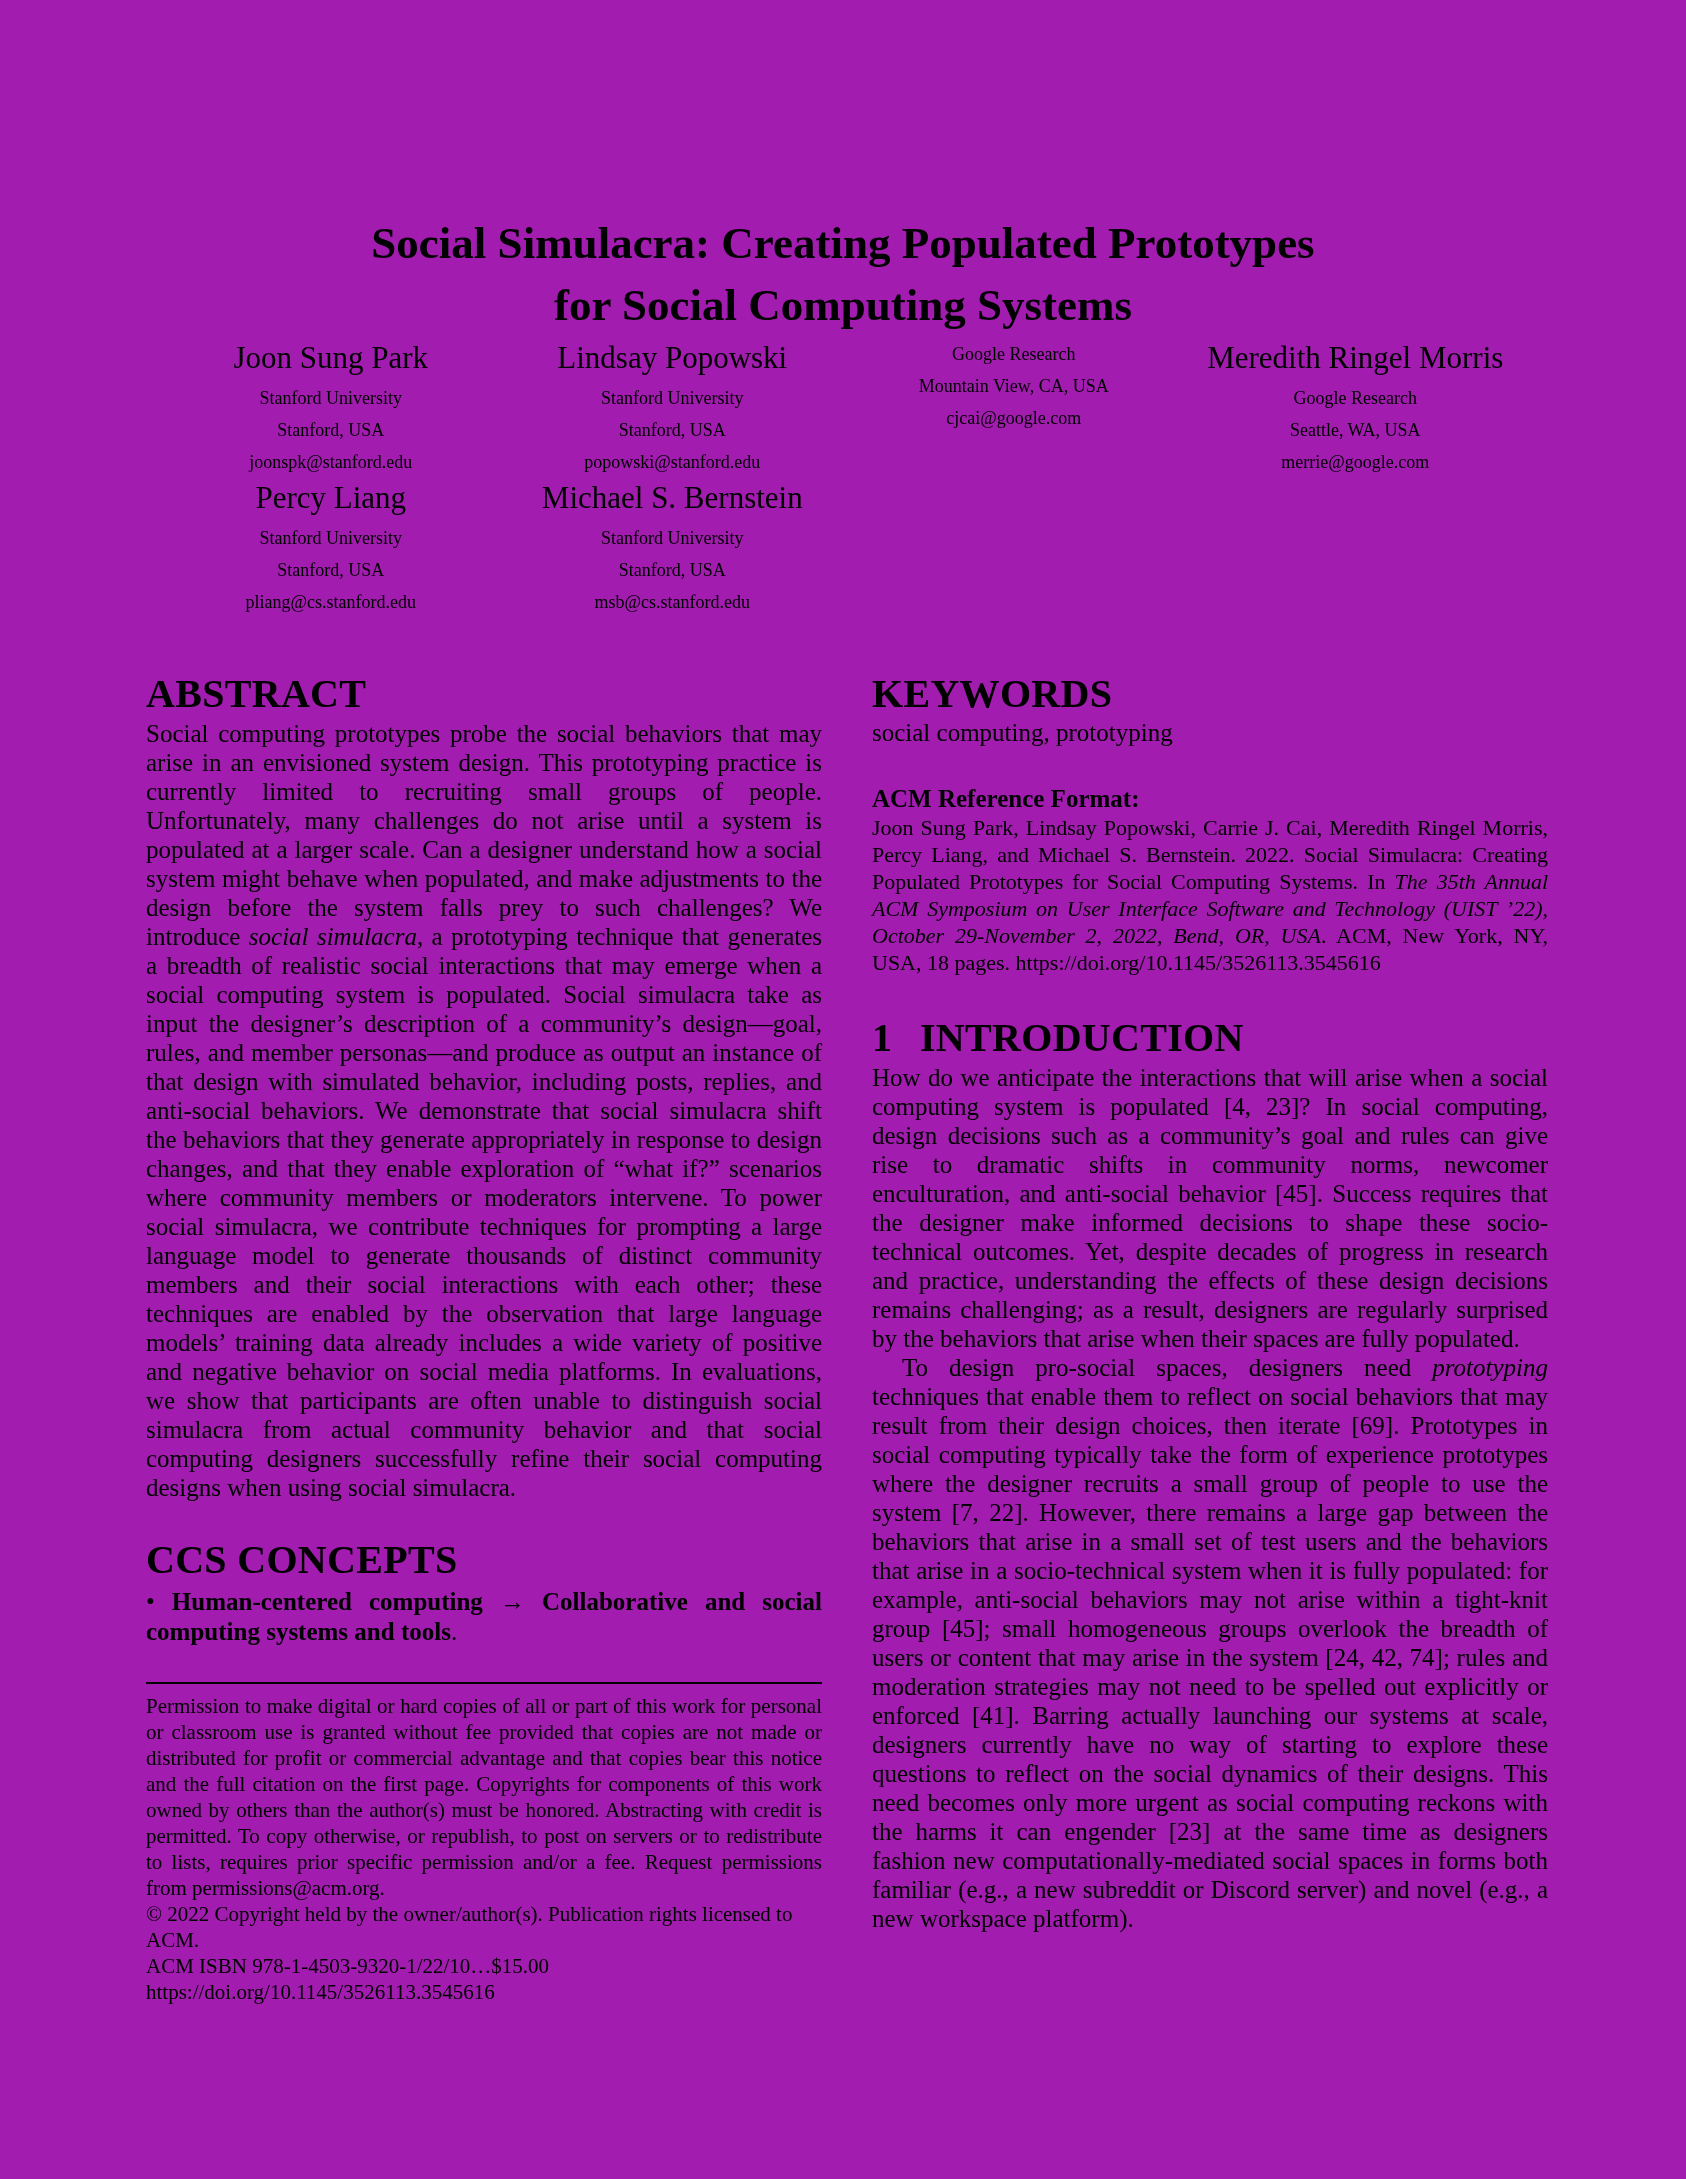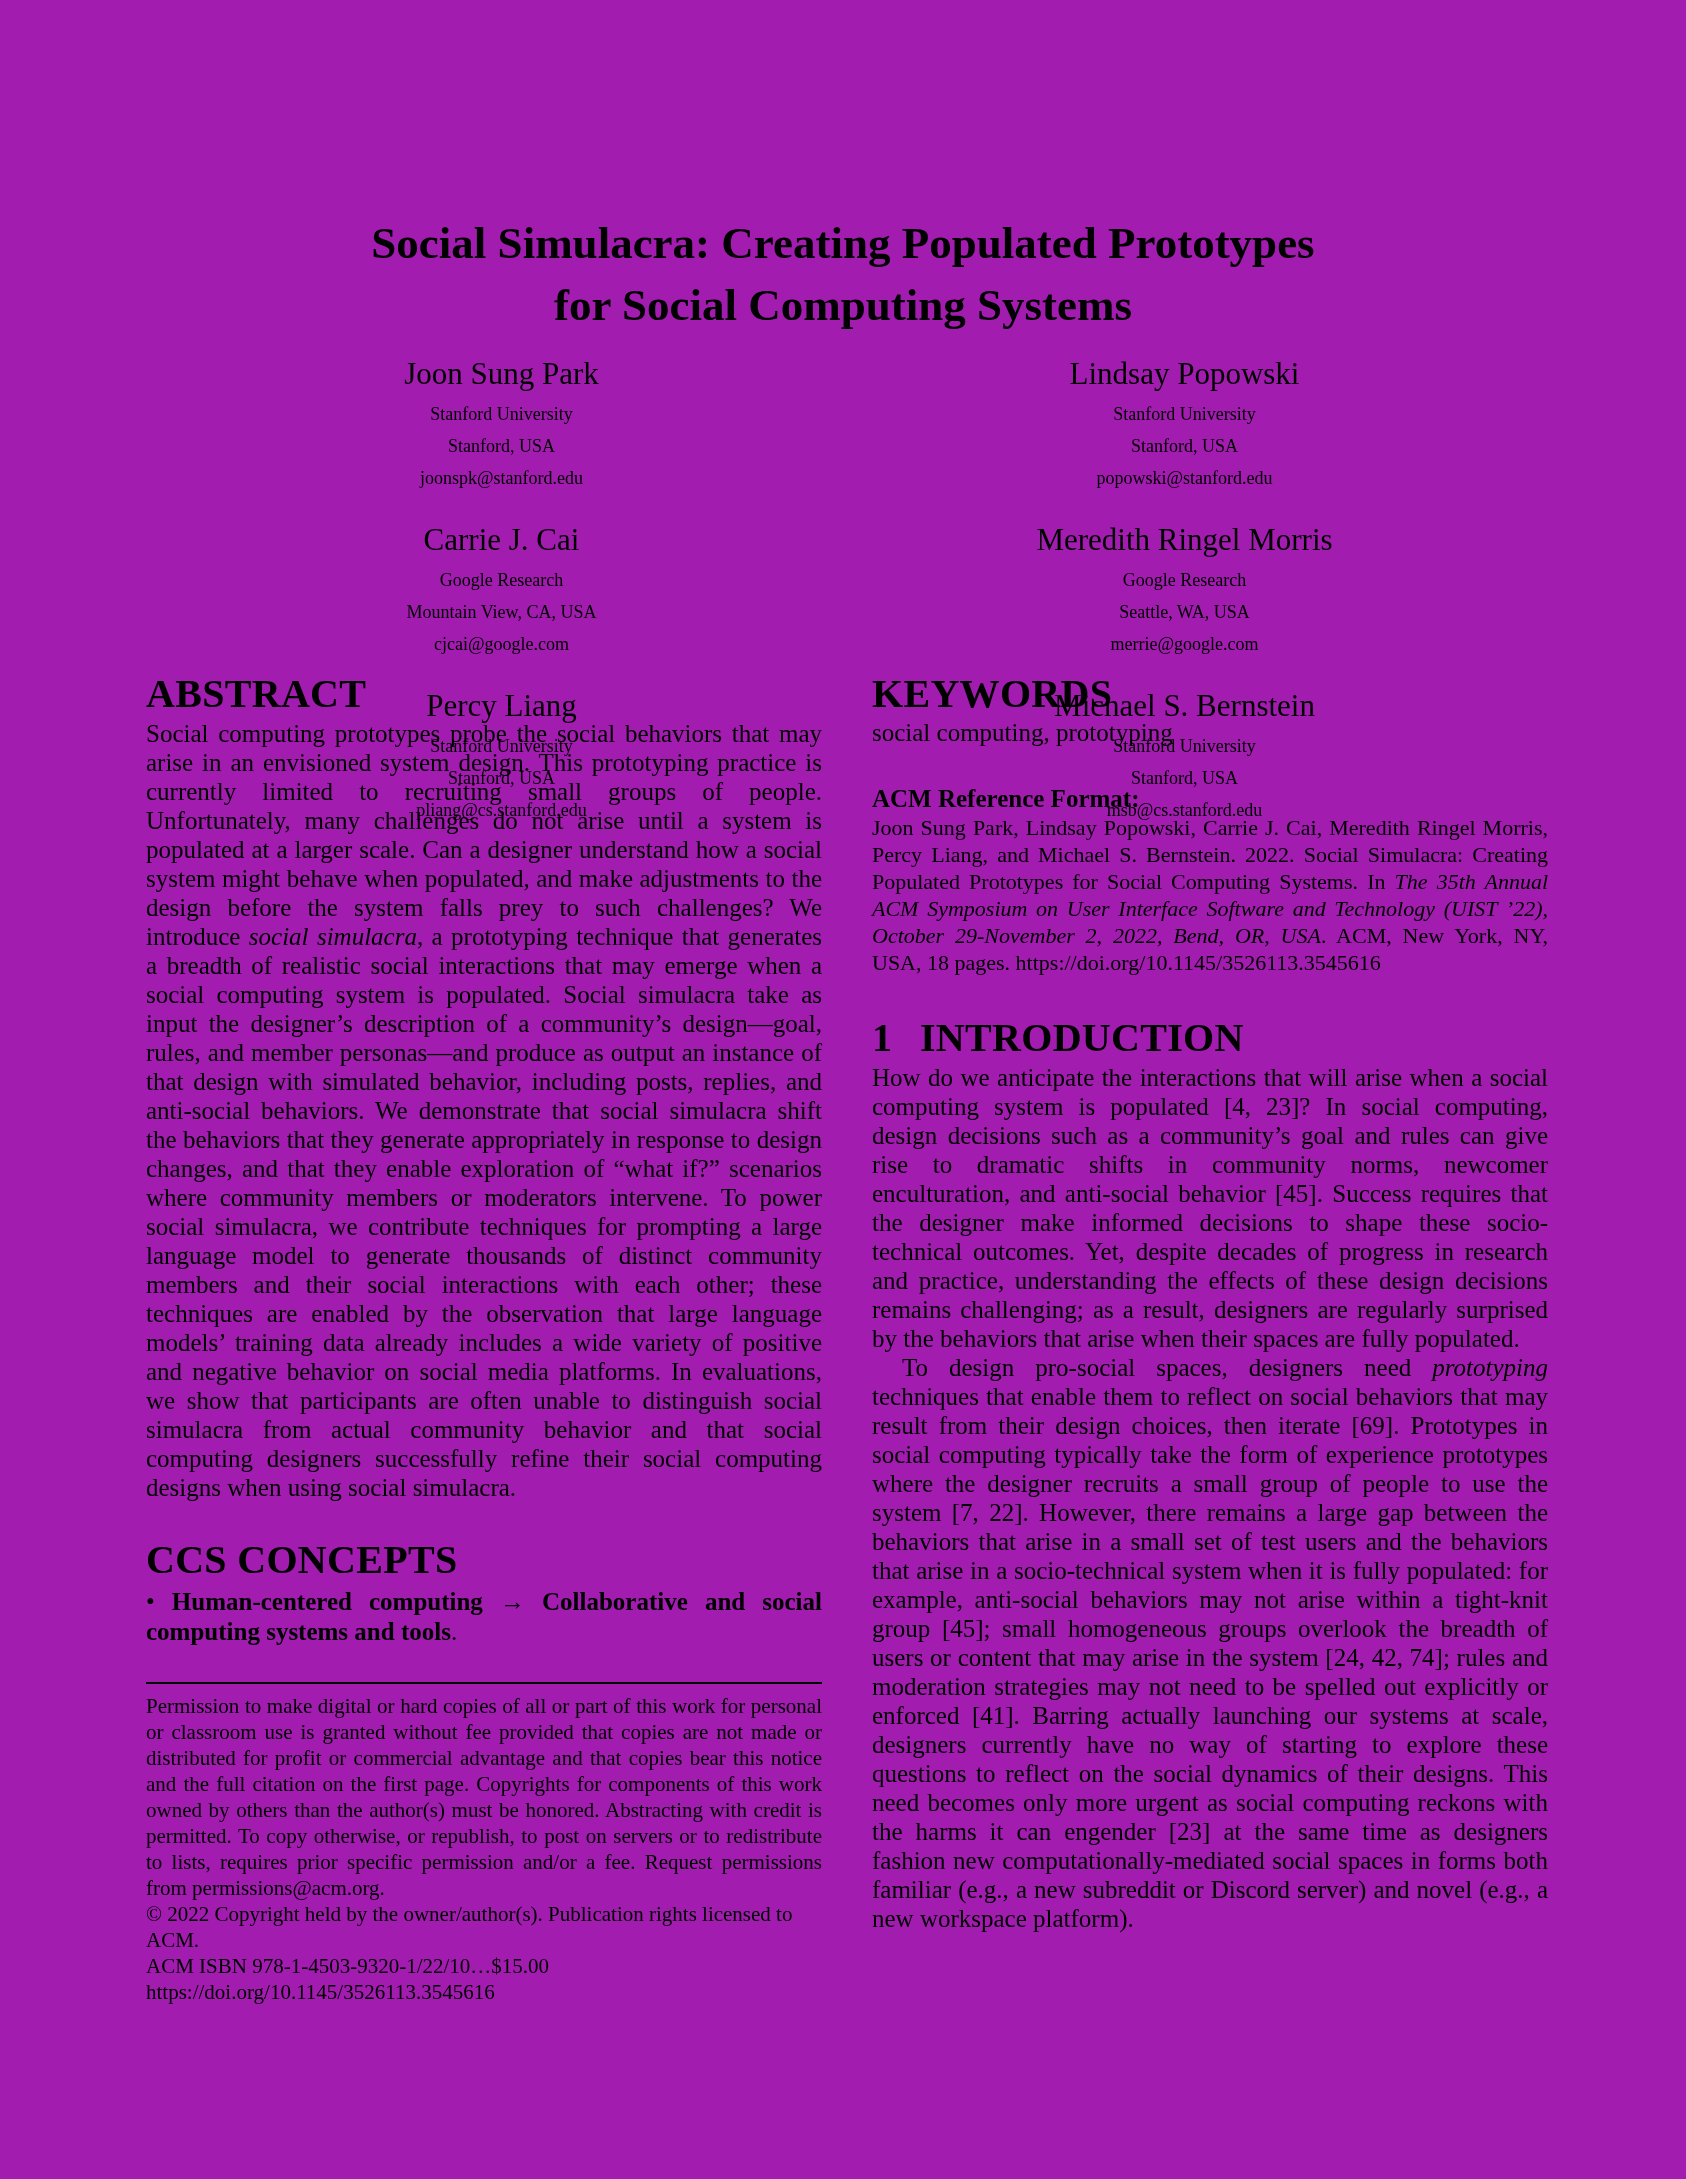--- a/index.html
+++ b/index.html
@@ -21,23 +21,21 @@
     font-weight: 700;
     font-size: 45px;
     line-height: 62px;
   }
   .authors-grid {
     position: absolute;
     top: 338px;
     left: 160px;
     width: 1366px;
     display: grid;
-    grid-template-columns: 1fr 1fr;
-    row-gap: 26px;
-    margin-top: 16px;
+    grid-template-columns: 1fr 1fr 1fr 1fr;
   }
   .author-block { text-align: center; }
   .author-name { font-size: 31px; line-height: 40px; margin-bottom: 4px; }
   .author-line { font-size: 18px; line-height: 32px; }
   .col {
     position: absolute;
     top: 676px;
     width: 676px;
   }
   .col-left  { left: 146px; }
@@ -107,21 +105,20 @@
       <div class="author-line">Stanford, USA</div>
       <div class="author-line">joonspk@stanford.edu</div>
     </div>
     <div class="author-block">
       <div class="author-name">Lindsay Popowski</div>
       <div class="author-line">Stanford University</div>
       <div class="author-line">Stanford, USA</div>
       <div class="author-line">popowski@stanford.edu</div>
     </div>
     <div class="author-block">
-      <div class="author-name">Carrie J. Cai</div>
       <div class="author-line">Google Research</div>
       <div class="author-line">Mountain View, CA, USA</div>
       <div class="author-line">cjcai@google.com</div>
     </div>
     <div class="author-block">
       <div class="author-name">Meredith Ringel Morris</div>
       <div class="author-line">Google Research</div>
       <div class="author-line">Seattle, WA, USA</div>
       <div class="author-line">merrie@google.com</div>
     </div>

